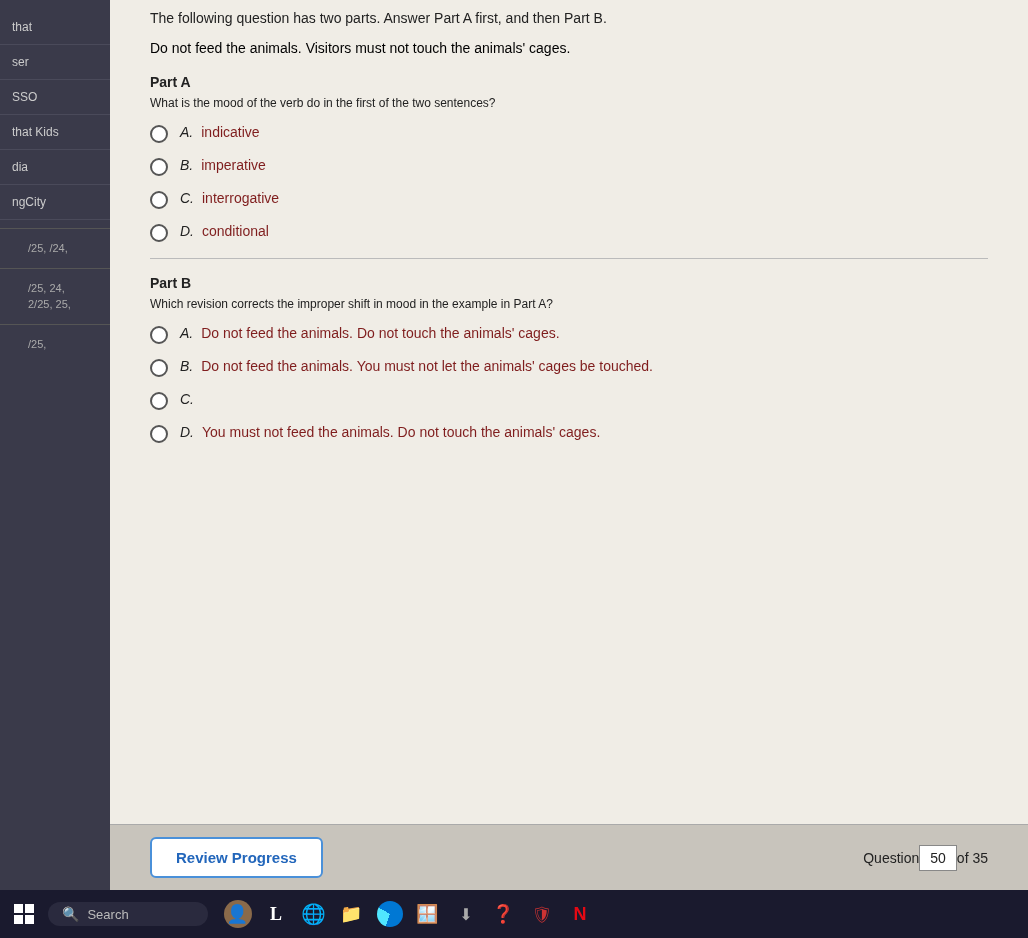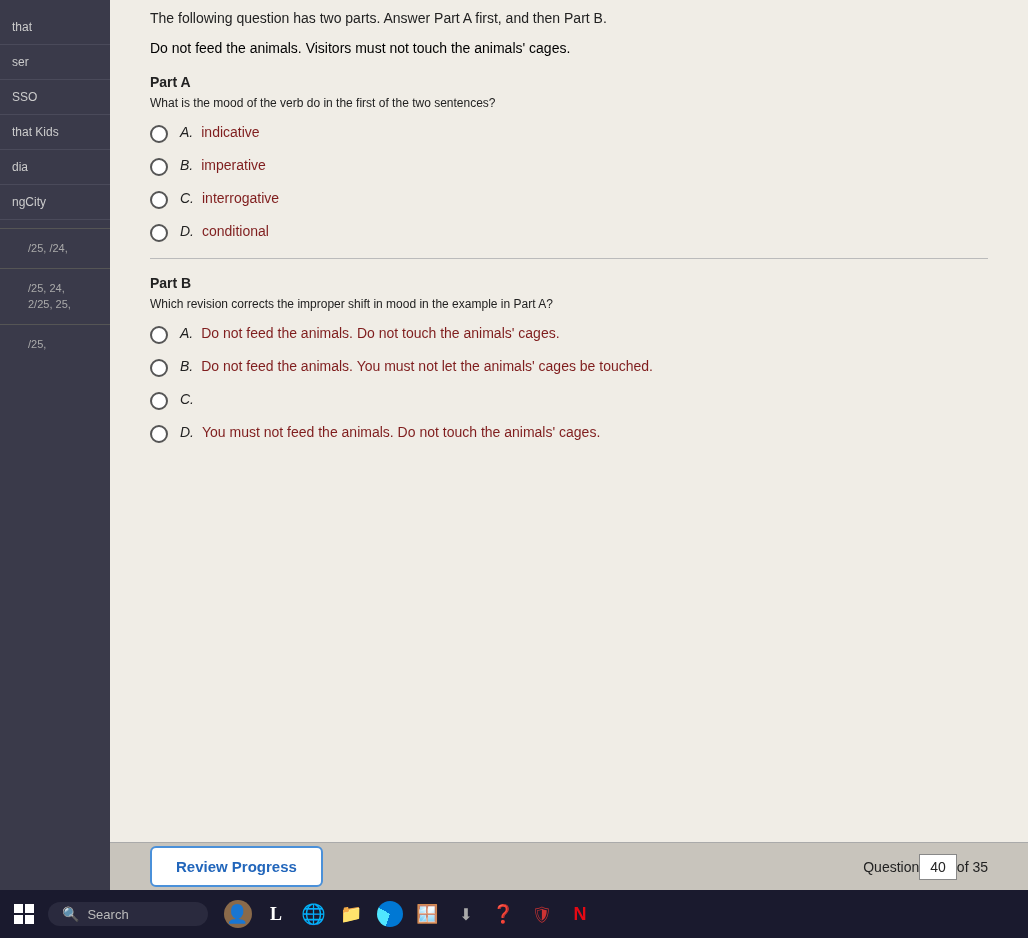--- a/index.html
+++ b/index.html
@@ -147,21 +147,21 @@
     }
 
     .part-divider {
       border: none;
       border-top: 1px solid #bbb;
       margin: 16px 0;
     }
 
     .footer-bar {
       background: #c8c4bc;
-      padding: 3px 40px;
+      padding: 12px 40px;
       display: flex;
       align-items: center;
       justify-content: space-between;
       border-top: 1px solid #aaa;
       flex-shrink: 0;
     }
 
     .review-btn {
       background: white;
       border: 2px solid #4a90d9;
@@ -367,21 +367,21 @@
         <div class="option-radio"></div>
         <span class="option-letter">D.</span>
         <span class="option-text">You must not feed the animals. Do not touch the animals' cages.</span>
       </div>
     </div>
 
     <div class="footer-bar">
       <button class="review-btn">Review Progress</button>
       <div class="question-nav">
         <span>Question</span>
-        <div class="question-number-box">40</div>
+        <div class="question-number-box">50</div>
         <span>of 35</span>
       </div>
     </div>
   </div>
 </div>
 
 <div class="taskbar">
   <div class="taskbar-start">
     <div class="win-icon">
       <span></span>

